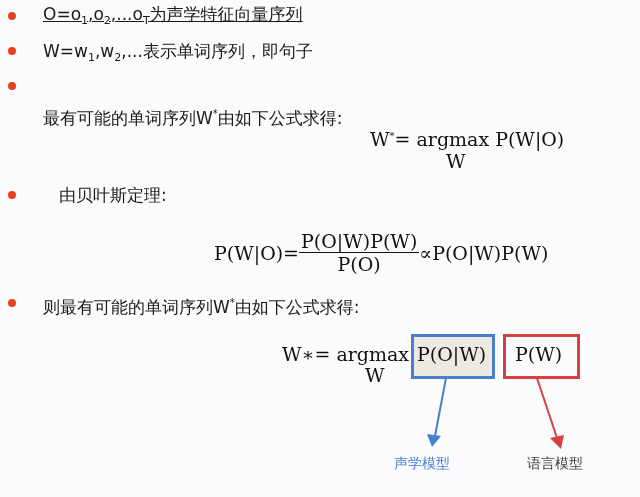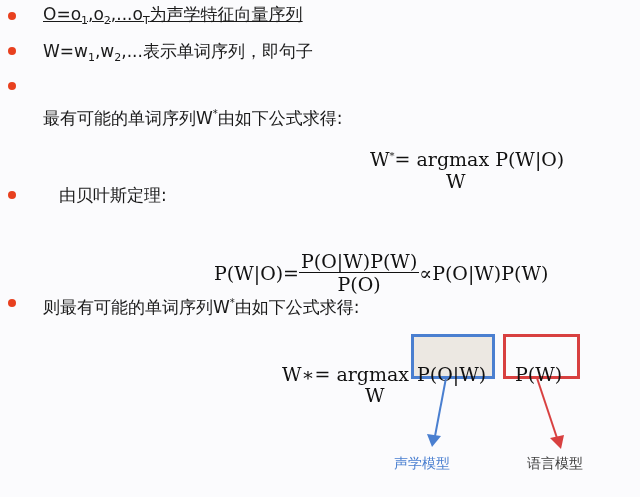--- a/index.html
+++ b/index.html
@@ -1,20 +1,20 @@
 <!DOCTYPE html>
 <html><head>
 <meta charset="utf-8">
 <style>
   html, body { margin:0; padding:0; }
   body { width:640px; height:497px; background:#fbfbfd; position:relative; overflow:hidden;
          font-family:"DejaVu Sans", sans-serif; color:#1a1a1a; }
   .bullet { position:absolute; width:8px; height:8px; border-radius:50%; background:#e8401f; }
   .line { position:absolute; font-size:17px; white-space:nowrap; line-height:22px; }
-  .math { position:absolute; font-family:"DejaVu Serif", "Liberation Serif", serif; font-size:19px; white-space:nowrap; color:#111;margin-top:20px; }
+  .math { position:absolute; font-family:"DejaVu Serif", "Liberation Serif", serif; font-size:19px; white-space:nowrap; color:#111; }
   .sub { font-size:11px; vertical-align:-4px; }
   .sup { font-size:10px; vertical-align:7px; }
   .frac { display:inline-block; vertical-align:middle; text-align:center; }
   .frac .num { display:block; border-bottom:1.5px solid #111; padding:0 2px; line-height:22px;text-align:center; }
   .frac .den { display:block; line-height:22px; }
   .box-blue { position:absolute; left:411px; top:334px; width:78px; height:39px; border:3px solid #4a7fd0; background:#ece8e2; }
   .box-red { position:absolute; left:503px; top:334px; width:71px; height:39px; border:3px solid #d84040; background:#fbfbfd; }
   .label { position:absolute; font-size:14px; white-space:nowrap; }
 </style>
 </head>

